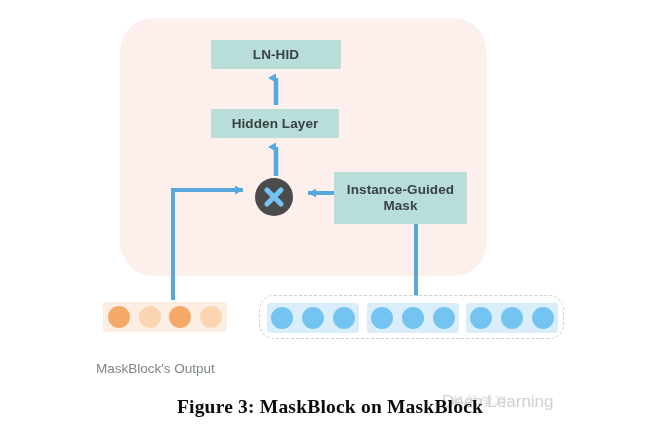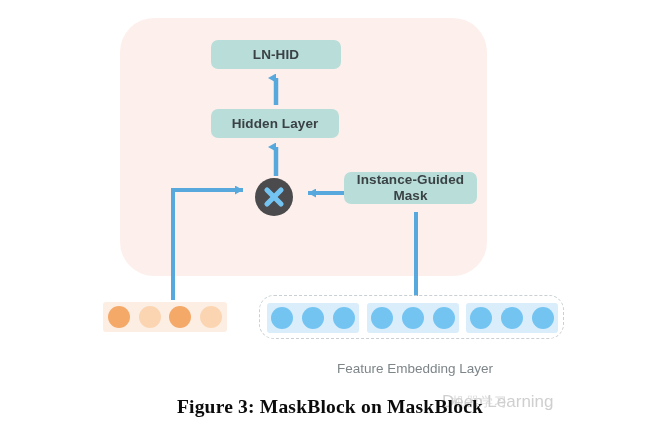--- a/index.html
+++ b/index.html
@@ -30,42 +30,42 @@
     width: 367px;
     height: 258px;
     background: #fdf0ec;
     border-radius: 34px;
   }
 
   
   .teal-box {
     position: absolute;
     background: #b9ddd8;
-    border-radius: 7px;
+    border-radius: 1px;
     color: #3a4246;
     font-weight: bold;
     font-size: 13.5px;
     display: flex;
     align-items: center;
     justify-content: center;
     text-align: center;
     line-height: 1.18;
     letter-spacing: 0.1px;
   }
   #box-lnhid {
     left: 211px; top: 40px;
     width: 130px; height: 29px;
   }
   #box-hidden {
     left: 211px; top: 109px;
     width: 128px; height: 29px;
   }
   #box-mask {
-    left: 344px; top: 172px;
-    width: 133px; height: 32px;
+    left: 334px; top: 172px;
+    width: 133px; height: 52px;
     padding: 0 6px;
     box-sizing: border-box;
   }
 
   
   #connectors {
     position: absolute;
     left: 0; top: 0;
     width: 660px; height: 444px;
     overflow: visible;
@@ -247,21 +247,21 @@
       <span class="dot" style="left:35px;"></span>
       <span class="dot" style="left:66px;"></span>
     </div>
     <div class="embed-group" style="left:206px;">
       <span class="dot" style="left:4px;"></span>
       <span class="dot" style="left:35px;"></span>
       <span class="dot" style="left:66px;"></span>
     </div>
   </div>
 
-
-  <div class="sub-label" id="label-feature-embedding">Feature Embedding Layer</div>
+  <div class="sub-label" id="label-maskblock-output">MaskBlock's Output</div>
+
 
   <div id="watermark-cjk">机器学习</div>
   <div id="watermark">Deep Learning</div>
 
   <div id="figure-caption">Figure 3: MaskBlock on MaskBlock</div>
 
 </div>
 
 </body></html>

